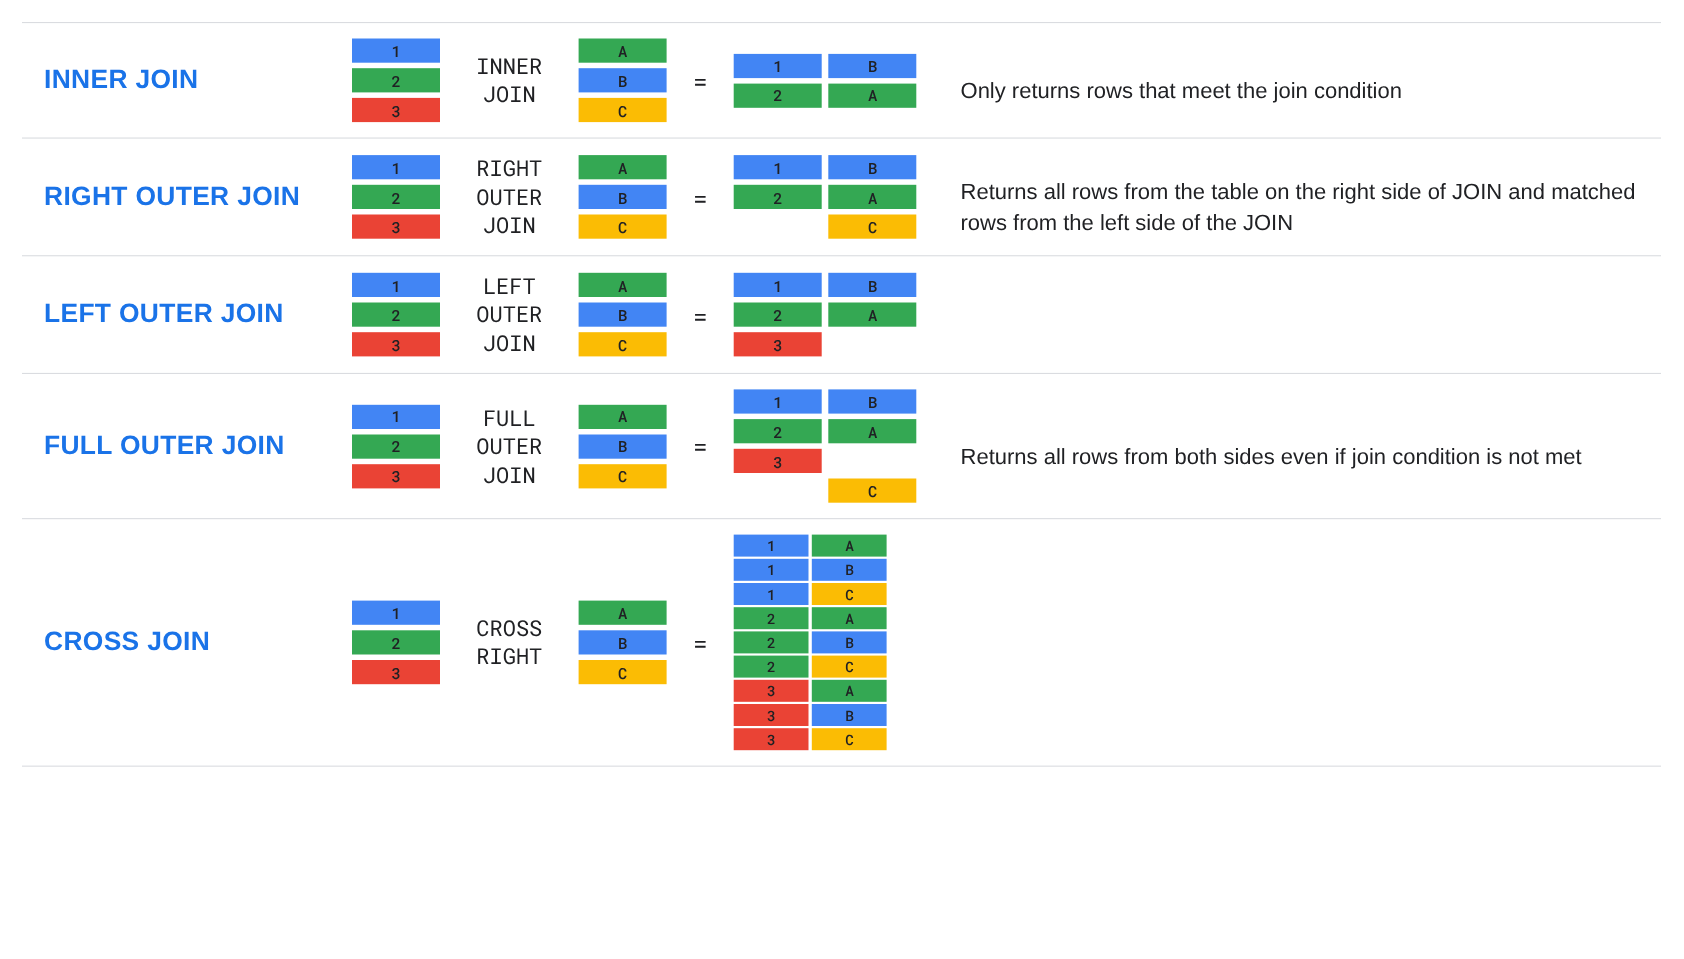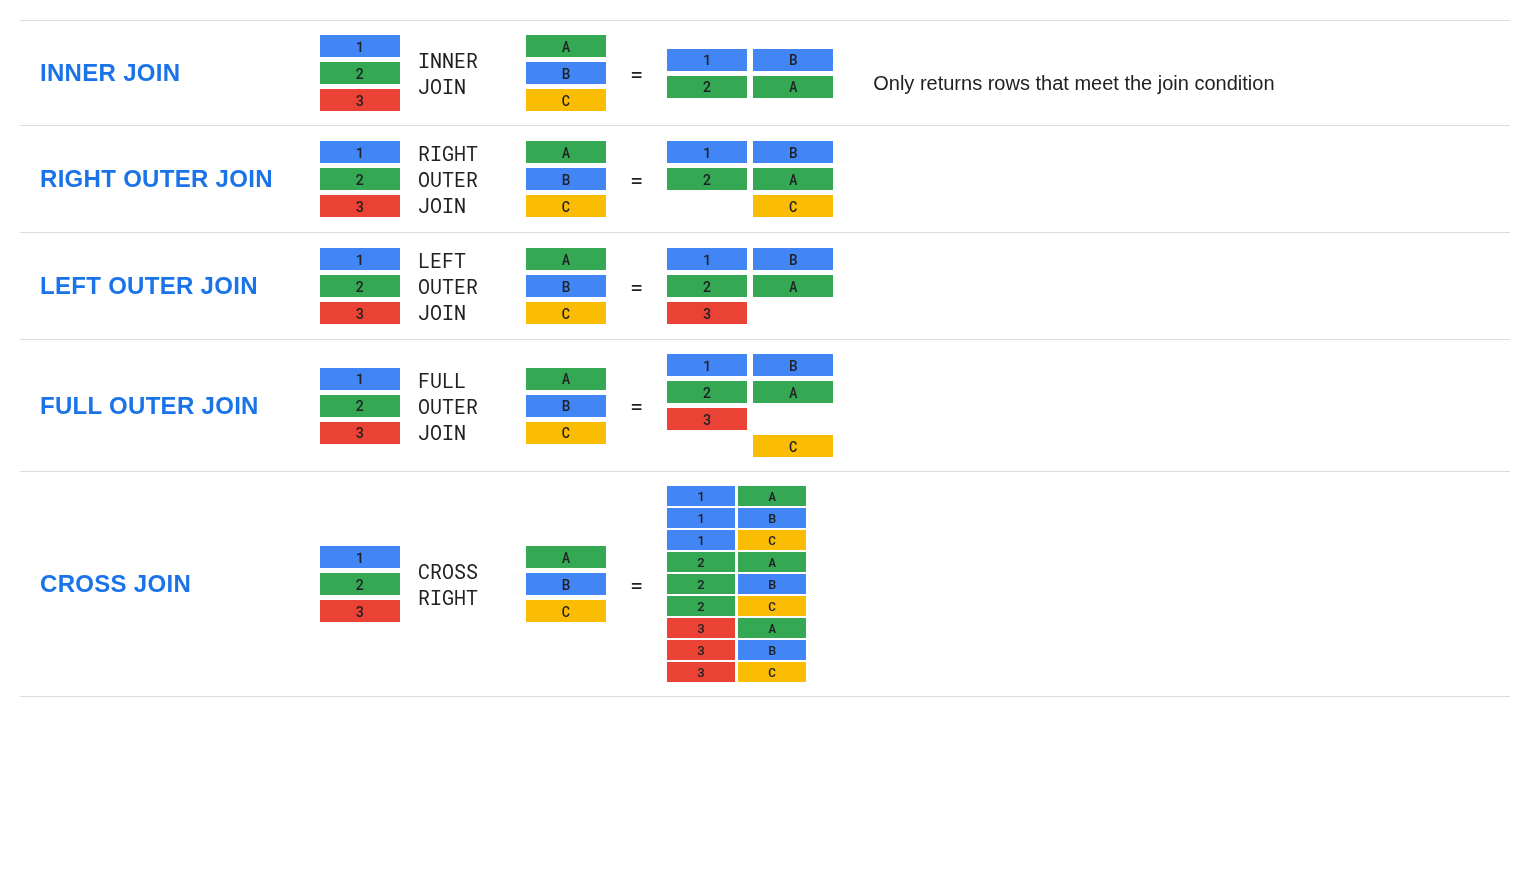--- a/index.html
+++ b/index.html
@@ -73,21 +73,21 @@
   .empty {
     background: transparent !important;
   }
   .blue { background: #4285f4; }
   .green { background: #34a853; }
   .red { background: #ea4335; }
   .yellow { background: #fbbc04; }
   .op {
     font-family: 'Roboto Mono', 'Consolas', monospace;
     font-size: 20px;
-    text-align: left;
+    text-align: center;
     line-height: 1.3;
     white-space: pre;
     min-width: 90px;
   }
   .eq {
     font-family: 'Roboto Mono', 'Consolas', monospace;
     font-size: 22px;
     padding: 0 6px;
   }
   .desc {
@@ -157,20 +157,21 @@
           <div class="pair">
             <div class="cell green">2</div>
             <div class="cell green">A</div>
           </div>
           <div class="pair">
             <div class="cell empty"></div>
             <div class="cell yellow">C</div>
           </div>
         </div>
       </div>
+      <div class="desc">Returns all rows from the table on the right side of JOIN and matched rows from the left side of the JOIN</div>
     </div>
     <div class="row">
       <div class="title">LEFT OUTER JOIN</div>
       <div class="visual">
         <div class="col">
           <div class="cell blue">1</div>
           <div class="cell green">2</div>
           <div class="cell red">3</div>
         </div>
         <div class="op">LEFT
@@ -227,20 +228,21 @@
           <div class="pair">
             <div class="cell red">3</div>
             <div class="cell empty"></div>
           </div>
           <div class="pair">
             <div class="cell empty"></div>
             <div class="cell yellow">C</div>
           </div>
         </div>
       </div>
+      <div class="desc">Returns all rows from both sides even if join condition is not met</div>
     </div>
     <div class="row">
       <div class="title">CROSS JOIN</div>
       <div class="visual">
         <div class="col">
           <div class="cell blue">1</div>
           <div class="cell green">2</div>
           <div class="cell red">3</div>
         </div>
         <div class="op">CROSS

